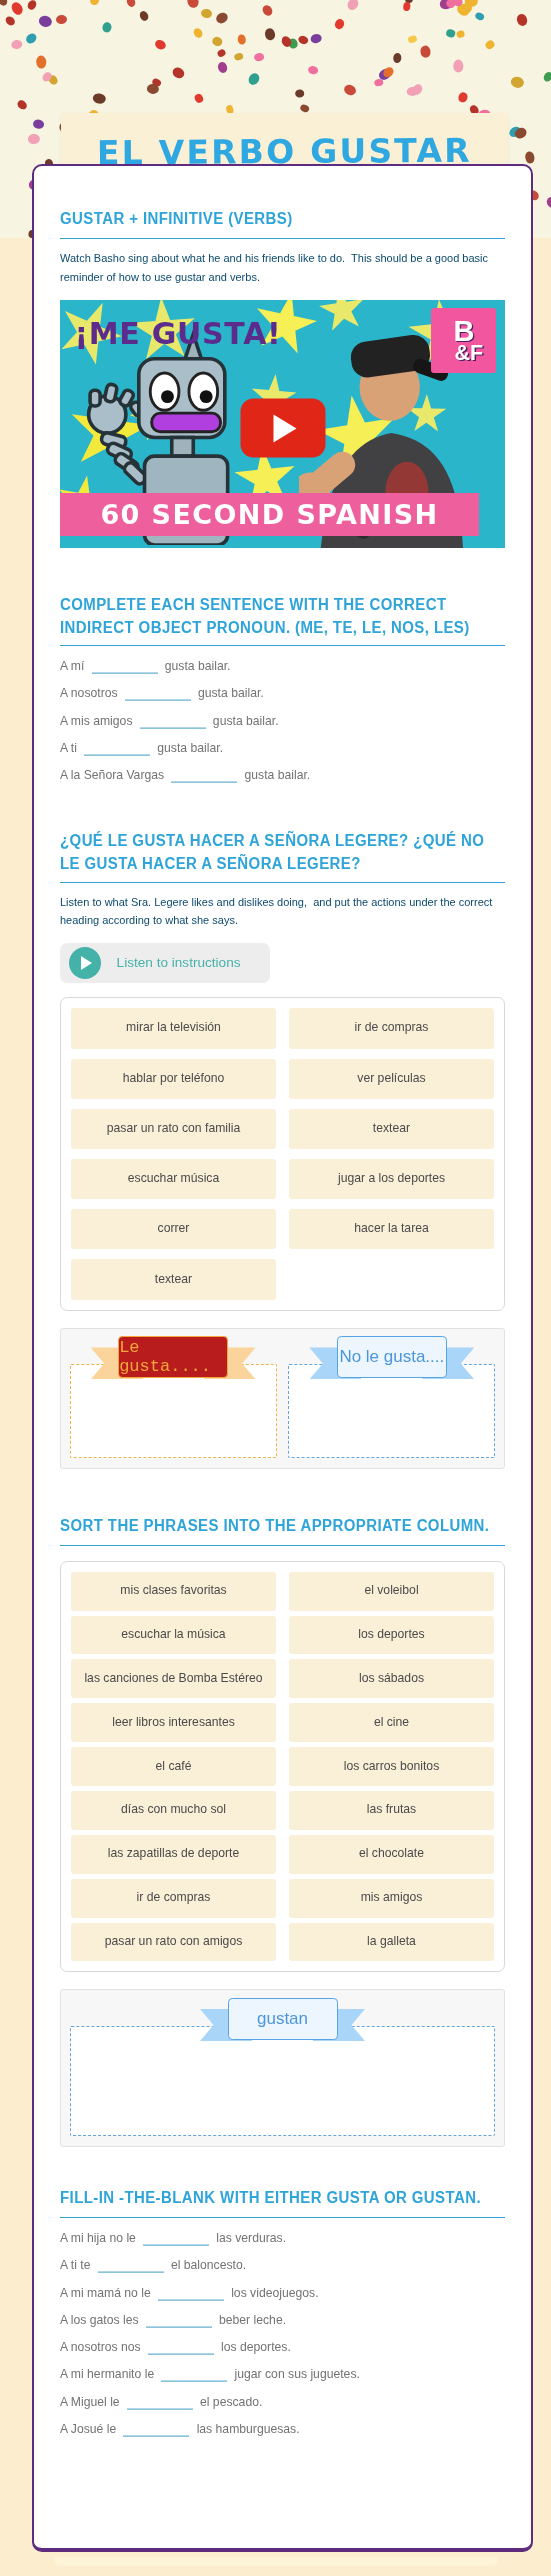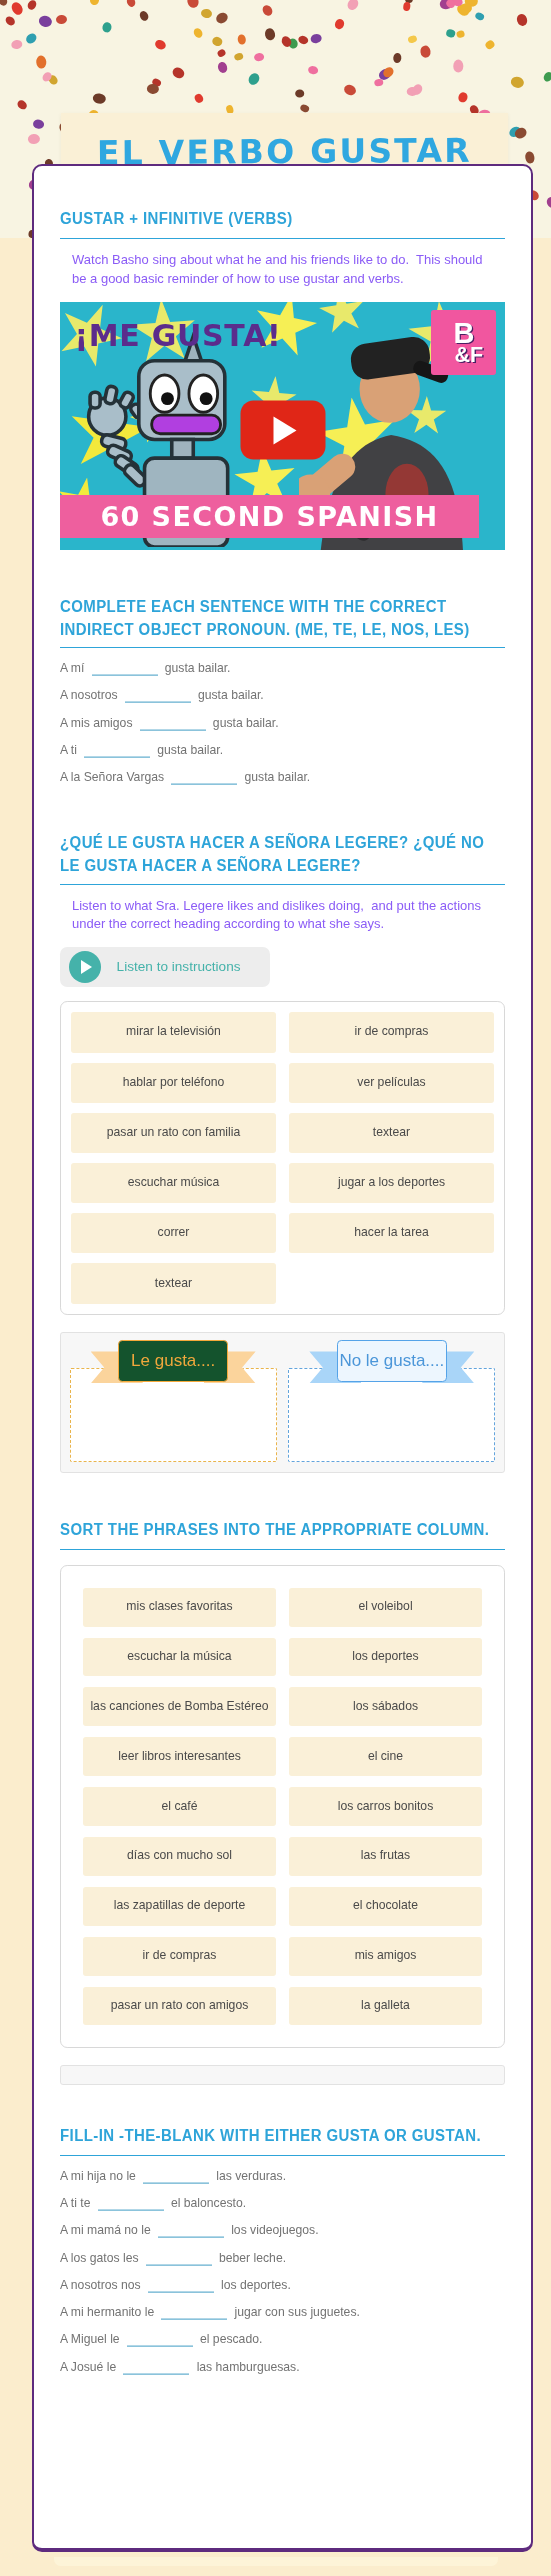--- a/index.html
+++ b/index.html
@@ -24,21 +24,21 @@
     background:#fff;border:2.2px solid #5e2b7e;border-bottom-width:4.3px;border-radius:10px;
     padding:42px 26px 0;
   }
   .bottom-strip{position:absolute;top:2557px;left:54px;width:444px;height:9.3px;background:#fdf4d8;border-radius:0 0 6.5px 6.5px;}
 
   .sec-h{
     margin:0;font-size:15px;line-height:21.5px;font-weight:700;color:#2ea4d9;
     letter-spacing:0.4px;font-family:"Liberation Sans", sans-serif;transform:scaleY(1.04);
   }
   .rule{border-top:1.4px solid #2ea4d9;margin:8.6px 0 10px;}
-  .body-text{margin:12px;font-size:13px;line-height:18.7px;color:#8b5cf6;white-space:pre-wrap;}
+  .body-text{margin:0;font-size:11px;line-height:18.7px;color:#0c4a6e;white-space:pre-wrap;}
 
   .video{
     position:relative;width:445px;height:248px;margin-top:13px;overflow:hidden;background:#2ab5cb;
   }
   .star{position:absolute;background:#f2e93c;
     clip-path:polygon(50% 0%,61% 35%,98% 35%,68% 57%,79% 91%,50% 70%,21% 91%,32% 57%,2% 35%,39% 35%);}
   .v-title{position:absolute;top:16px;left:14.4px;z-index:3;font-size:30px;font-weight:800;color:#5b2c8c;letter-spacing:0.7px;font-family:"DejaVu Sans",sans-serif;}
   .v-logo{position:absolute;top:8.6px;right:8.6px;z-index:3;width:65px;height:65px;background:#f1569f;border-radius:2.9px;
     display:flex;flex-direction:column;align-items:center;justify-content:center;color:#fff;font-weight:800;line-height:.9;}
   .v-logo .l1{font-size:29px;text-shadow:1.4px 1.4px 0 #4a1f63;}
@@ -55,36 +55,36 @@
 
   .audio{width:210px;height:40px;margin-top:13px;background:#ededed;border-radius:7.2px;
     display:flex;align-items:center;cursor:pointer;}
   .audio-circle{width:32px;height:32px;border-radius:50%;background:#45b2aa;margin:0 16px 0 8.6px;
     display:flex;align-items:center;justify-content:center;}
   .audio-circle i{display:block;width:0;height:0;border-left:11.5px solid #fff;border-top:7.2px solid transparent;border-bottom:7.2px solid transparent;margin-left:2.9px;}
   .audio-label{color:#45b2aa;font-size:13.6px;}
 
   .bank{margin-top:14.4px;background:#fff;border:0.7px solid #d8d8d8;border-radius:7.2px;padding:10px;
     display:grid;grid-template-columns:1fr 1fr;gap:10px 13px;align-items:start;}
-  .bank.tight{gap:11px 13px;padding:22px;}
+  .bank.tight{gap:5px 13px;padding:10px;}
   .chip{background:#faf0d8;border-radius:2.9px;padding:12.2px 5.7px;text-align:center;font-size:12.2px;line-height:1.3;color:#4a4a4a;cursor:grab;}
   .bank.tight .chip{padding:11.5px 5.7px;}
 
   .dropzone{margin-top:17px;background:#f7f7f7;border:0.7px solid #e2e2e2;border-radius:2.9px;
     padding:7.2px 8.6px 10px;display:flex;gap:11.5px;}
   .drop-col{flex:1;display:flex;flex-direction:column;}
   .ribbon{position:relative;width:165px;height:47px;margin:0 auto;z-index:2;}
   .wing{position:absolute;top:11.5px;width:52px;height:32px;}
   .wing.l{left:0;clip-path:polygon(0 0,100% 0,100% 100%,0 100%,26% 50%);}
   .wing.r{right:0;clip-path:polygon(0 0,100% 0,74% 50%,100% 100%,0 100%);}
   .ribbon.orange .wing{background:#fbd49c;}
   .ribbon.blue .wing{background:#a9d5f8;}
   .ribbon-box{position:absolute;left:50%;transform:translateX(-50%);top:0;width:108px;height:40px;
     border-radius:4.3px;display:flex;align-items:center;justify-content:center;font-size:17px;}
-  .ribbon.orange .ribbon-box{background:#14532d;border:1.4px solid #f5a93b;color:#f0a73c;}
+  .ribbon.orange .ribbon-box{background:#b91c1c;border:1.4px solid #f5a93b;color:#f0a73c;font-family:Liberation Mono, monospace;}
   .ribbon.blue .ribbon-box{background:#edf6fe;border:1.4px solid #55a3e8;color:#4b96d9;}
   .drop-box{margin-top:-18.7px;background:#fff;border-radius:1.4px;z-index:0;}
   .drop-box.orange{border:1.4px dashed #e9b44c;}
   .drop-box.blue{border:1.4px dashed #63a4dc;}
   .dz1 .drop-box{height:92px;}
   .dz2 .drop-box{height:108px;}
 
   .mt-sec{margin-top:46px;}
   .mt-sec4{margin-top:46px;}
   .mt-sec5{margin-top:40px;}
@@ -434,20 +434,28 @@
 
         <div class="chip">ir de compras</div>
 
         <div class="chip">mis amigos</div>
 
         <div class="chip">pasar un rato con amigos</div>
 
         <div class="chip">la galleta</div>
       </div>
     <div class="dropzone dz2">
+      <div class="drop-col">
+        <div class="ribbon blue">
+          <span class="wing l"></span>
+          <span class="wing r"></span>
+          <div class="ribbon-box">gustan</div>
+        </div>
+        <div class="drop-box blue"></div>
+      </div>
     </div>
   </section>
 
   <section class="mt-sec5">
     <h2 class="sec-h">FILL-IN -THE-BLANK WITH EITHER GUSTA OR GUSTAN.</h2>
     <div class="rule"></div>
     <div>
 
         <div class="fib"><span>A mi hija no le</span><span class="blank"></span><span>las verduras.</span></div>
 

